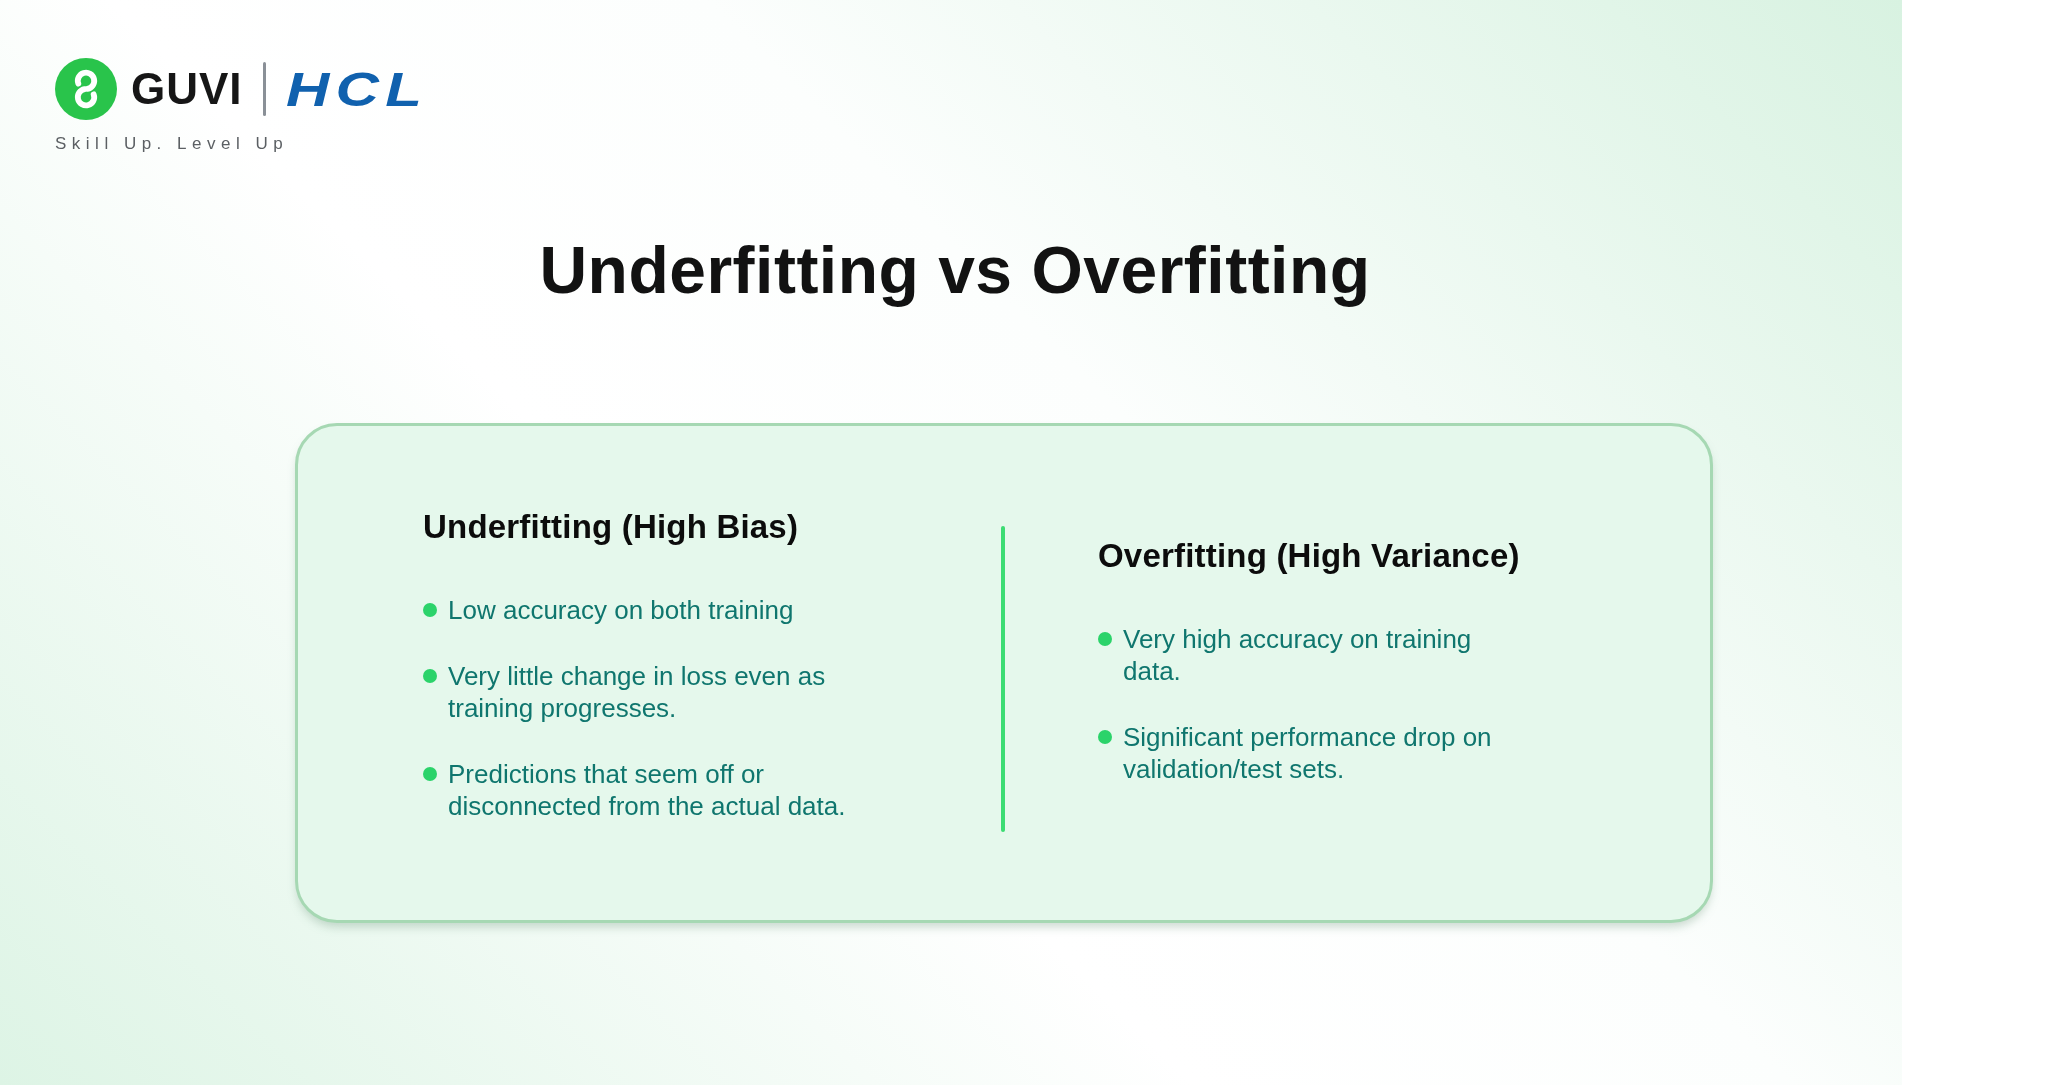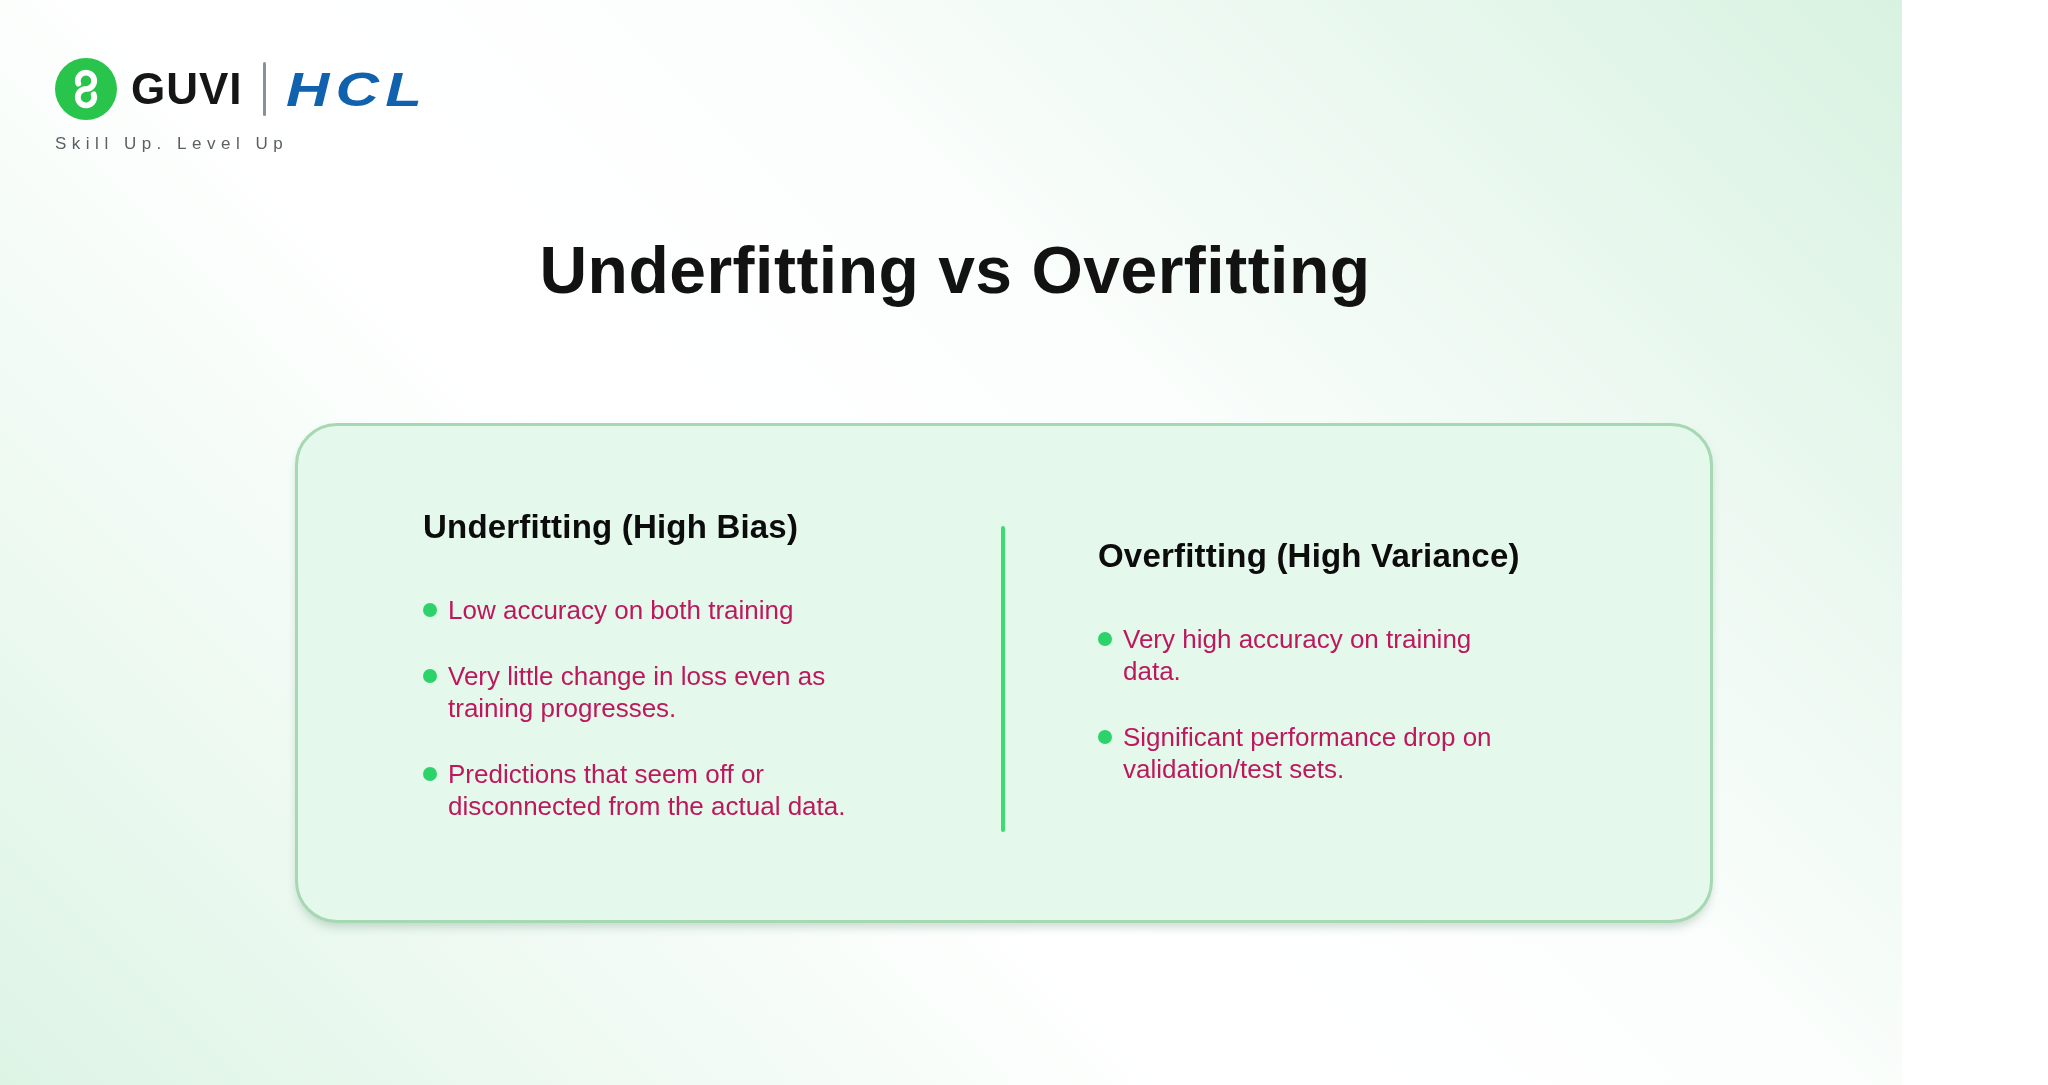--- a/index.html
+++ b/index.html
@@ -64,21 +64,21 @@
     margin: 0 0 48px 0;
     font-size: 33px; font-weight: 700; letter-spacing: 0.2px;
     color: #0c0c0c;
   }
   .bullet-list { list-style: none; margin: 0; padding: 0; }
   .bullet { display: flex; gap: 11px; margin-bottom: 34px; }
   .dot {
     width: 14px; height: 14px; border-radius: 50%;
     background: #2bd36a; margin-top: 9px; flex: none;
   }
-  .bullet-text { font-size: 26px; line-height: 32px; color: #be185d; }
+  .bullet-text { font-size: 26px; line-height: 32px; color: #0f766e; }
   .bullet-line { display: block; }
   .v-divider {
     position: absolute; left: 703px; top: 100px;
     width: 4px; height: 306px; border-radius: 2px;
     background: #3cdc73;
   }
 </style>
 </head>
 <body>
 

